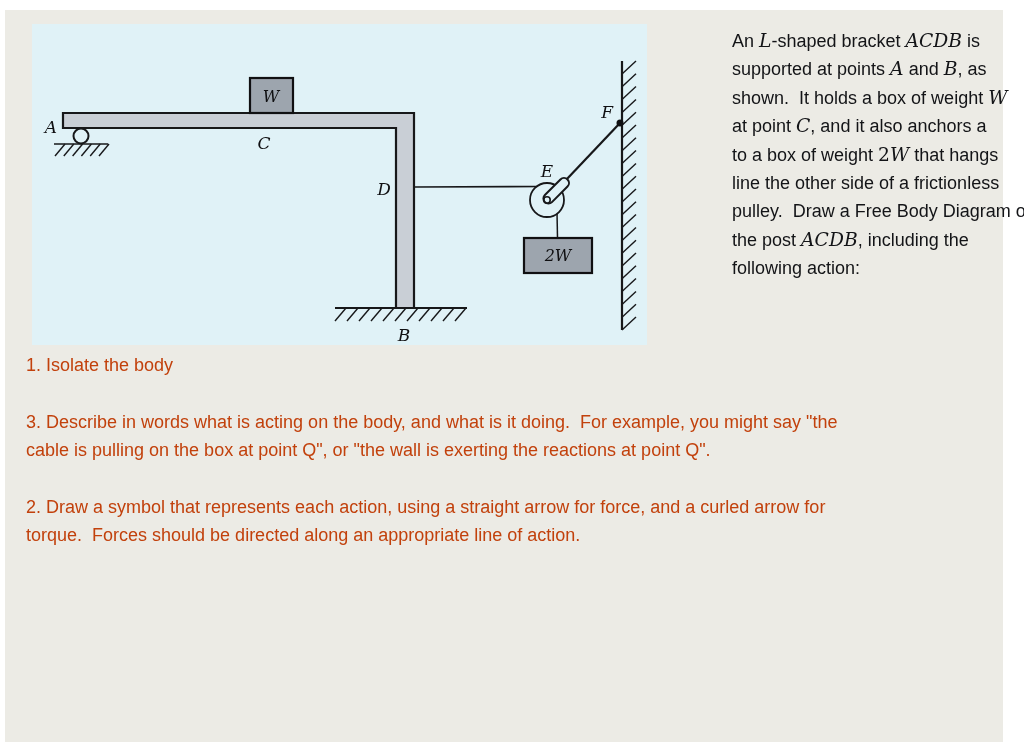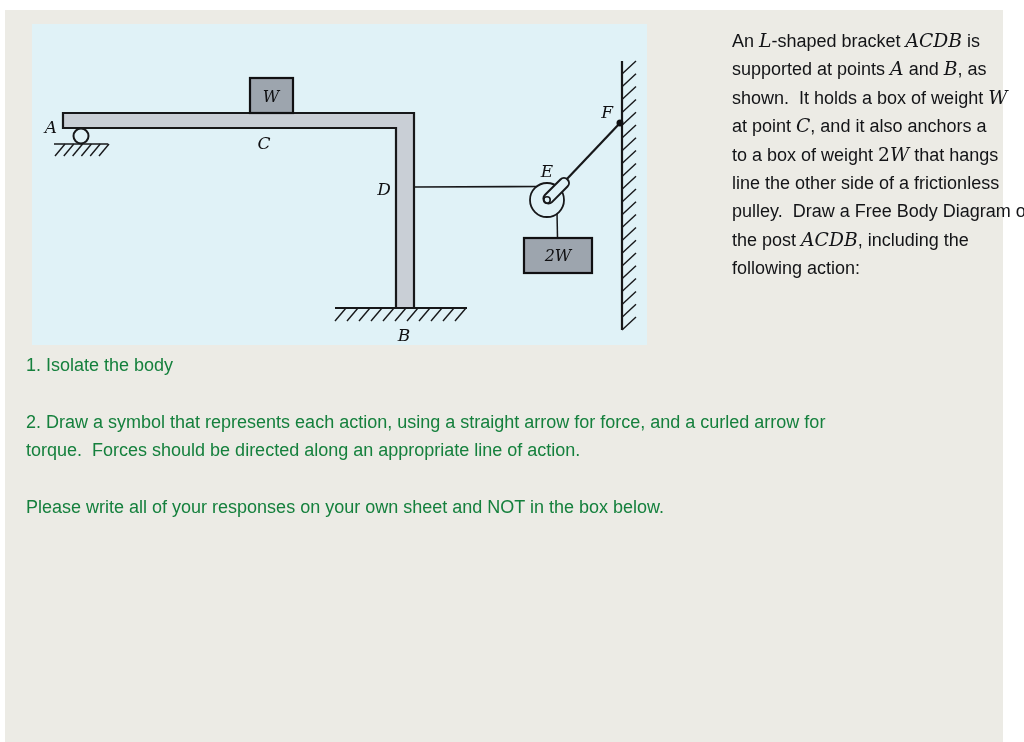--- a/index.html
+++ b/index.html
@@ -28,21 +28,21 @@
   .hatch line{stroke:#17181a;stroke-width:1.4;}
   .problem{
     position:absolute;left:656px;top:27px;width:356px;
     font-size:18px;line-height:28.4px;color:#131417;
   }
   .problem .pline{white-space:pre;height:28.4px;}
   .mvar{font-family:"DejaVu Serif", serif;font-style:italic;font-size:1.04em;}
   .mvar .mnum{font-style:normal;}
   .instructions{
     position:absolute;left:26px;top:351px;width:985px;
-    font-size:18px;line-height:28px;color:#15803d;
+    font-size:18px;line-height:28px;color:#c2410c;
   }
   .instructions .step{white-space:pre-wrap;margin:0 0 29px 0;}
 </style>
 </head>
 <body>
 
 <div class="sheet">
 
   <div class="figure" style="left:27px;top:14px;">
     <svg viewBox="0 0 615 321">
@@ -136,18 +136,19 @@
     <div class="pline">at point <span class="mvar"><span>C</span></span>, and it also anchors a</div>
     <div class="pline">to a box of weight <span class="mvar"><span class="mnum">2</span><span>W</span></span> that hangs</div>
     <div class="pline">line the other side of a frictionless</div>
     <div class="pline">pulley.  Draw a Free Body Diagram of</div>
     <div class="pline">the post <span class="mvar"><span>A</span><span>C</span><span>D</span><span>B</span></span>, including the</div>
     <div class="pline">following action:</div>
   </div>
 
   <div class="instructions" style="left:21px;top:341px;">
     <div class="step">1. Isolate the body</div>
+    <div class="step">3. Describe in words what is acting on the body, and what is it doing.  For example, you might say "the
+cable is pulling on the box at point Q", or "the wall is exerting the reactions at point Q".</div>
     <div class="step">2. Draw a symbol that represents each action, using a straight arrow for force, and a curled arrow for
 torque.  Forces should be directed along an appropriate line of action.</div>
-    <div class="step">Please write all of your responses on your own sheet and NOT in the box below.</div>
   </div>
 
 </div>
 
 </body></html>

